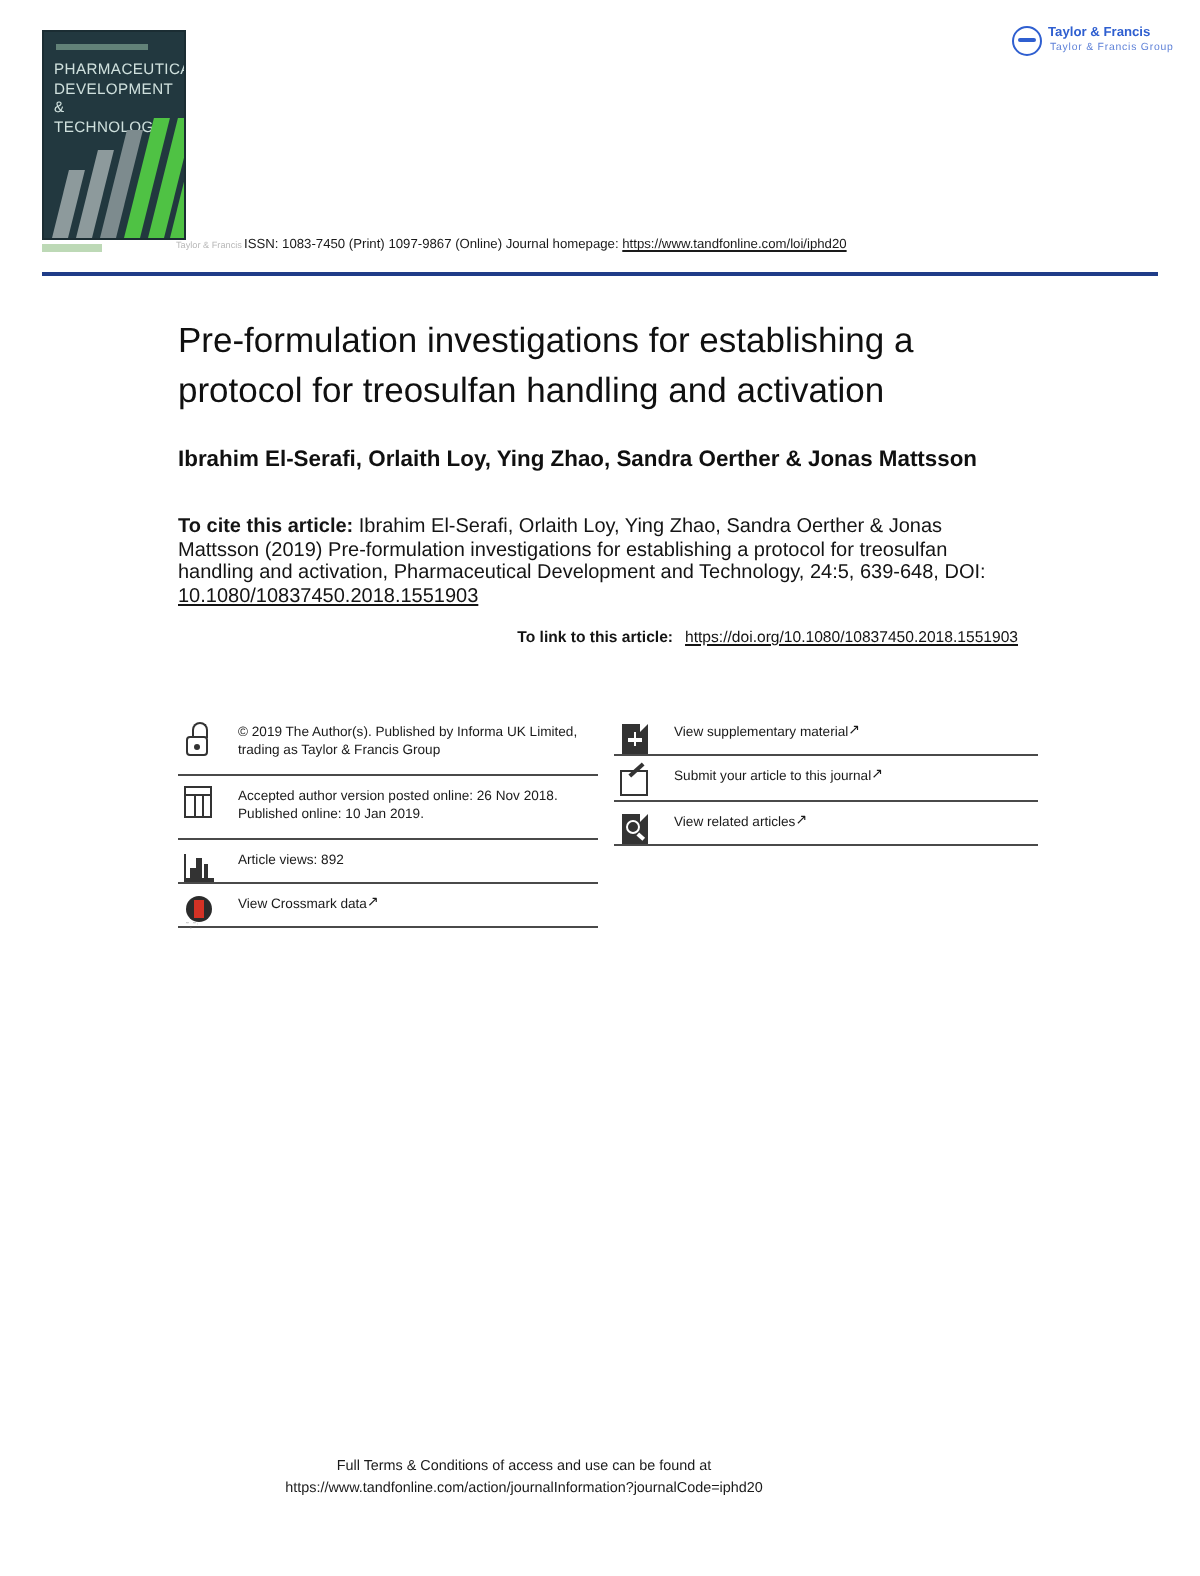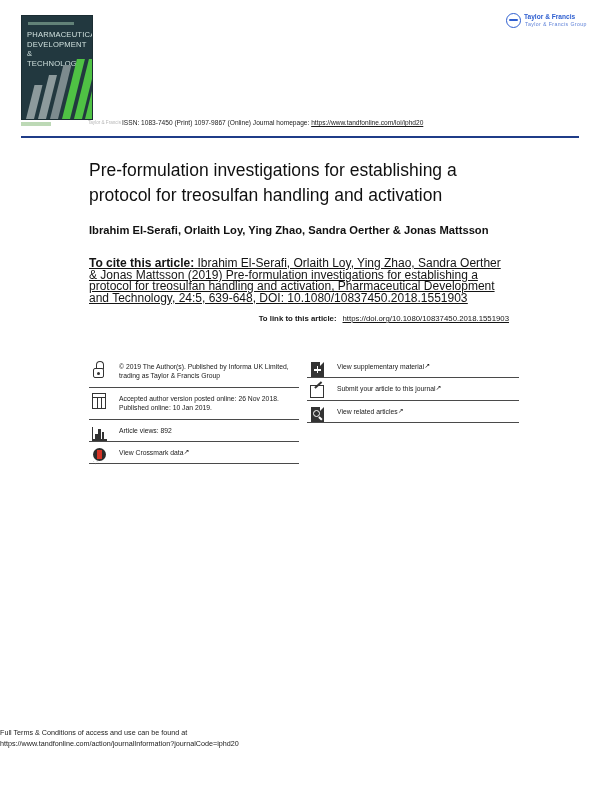--- a/index.html
+++ b/index.html
@@ -166,24 +166,23 @@
     font-size: 11.2px;
     font-weight: bold;
     color: #101010;
   }
 
   
   .cite-block {
     position: absolute;
     left: 89px; top: 258px;
     width: 420px;
-    font-size: 12px;
+    font-size: 10px;
     line-height: 11.6px;
     color: #141414;
-    text-decoration: underline;
   }
   .cite-block b { font-weight: bold; }
   .cite-doi {
     text-decoration: underline;
   }
   .link-block {
     position: absolute;
     left: 89px; top: 314px;
     width: 420px;
     font-size: 7.8px;
@@ -382,20 +381,21 @@
     display: inline-block;
     font-size: 7px;
     transform: translateY(-1px);
   }
 
   
   .footer {
     position: absolute;
     left: 0; top: 727px;
     width: 524px;
+    text-align: center;
     font-size: 7.2px;
     line-height: 11px;
     color: #1a1a1a;
   }
 </style>
 </head>
 <body>
 
 <div class="masthead">
 

